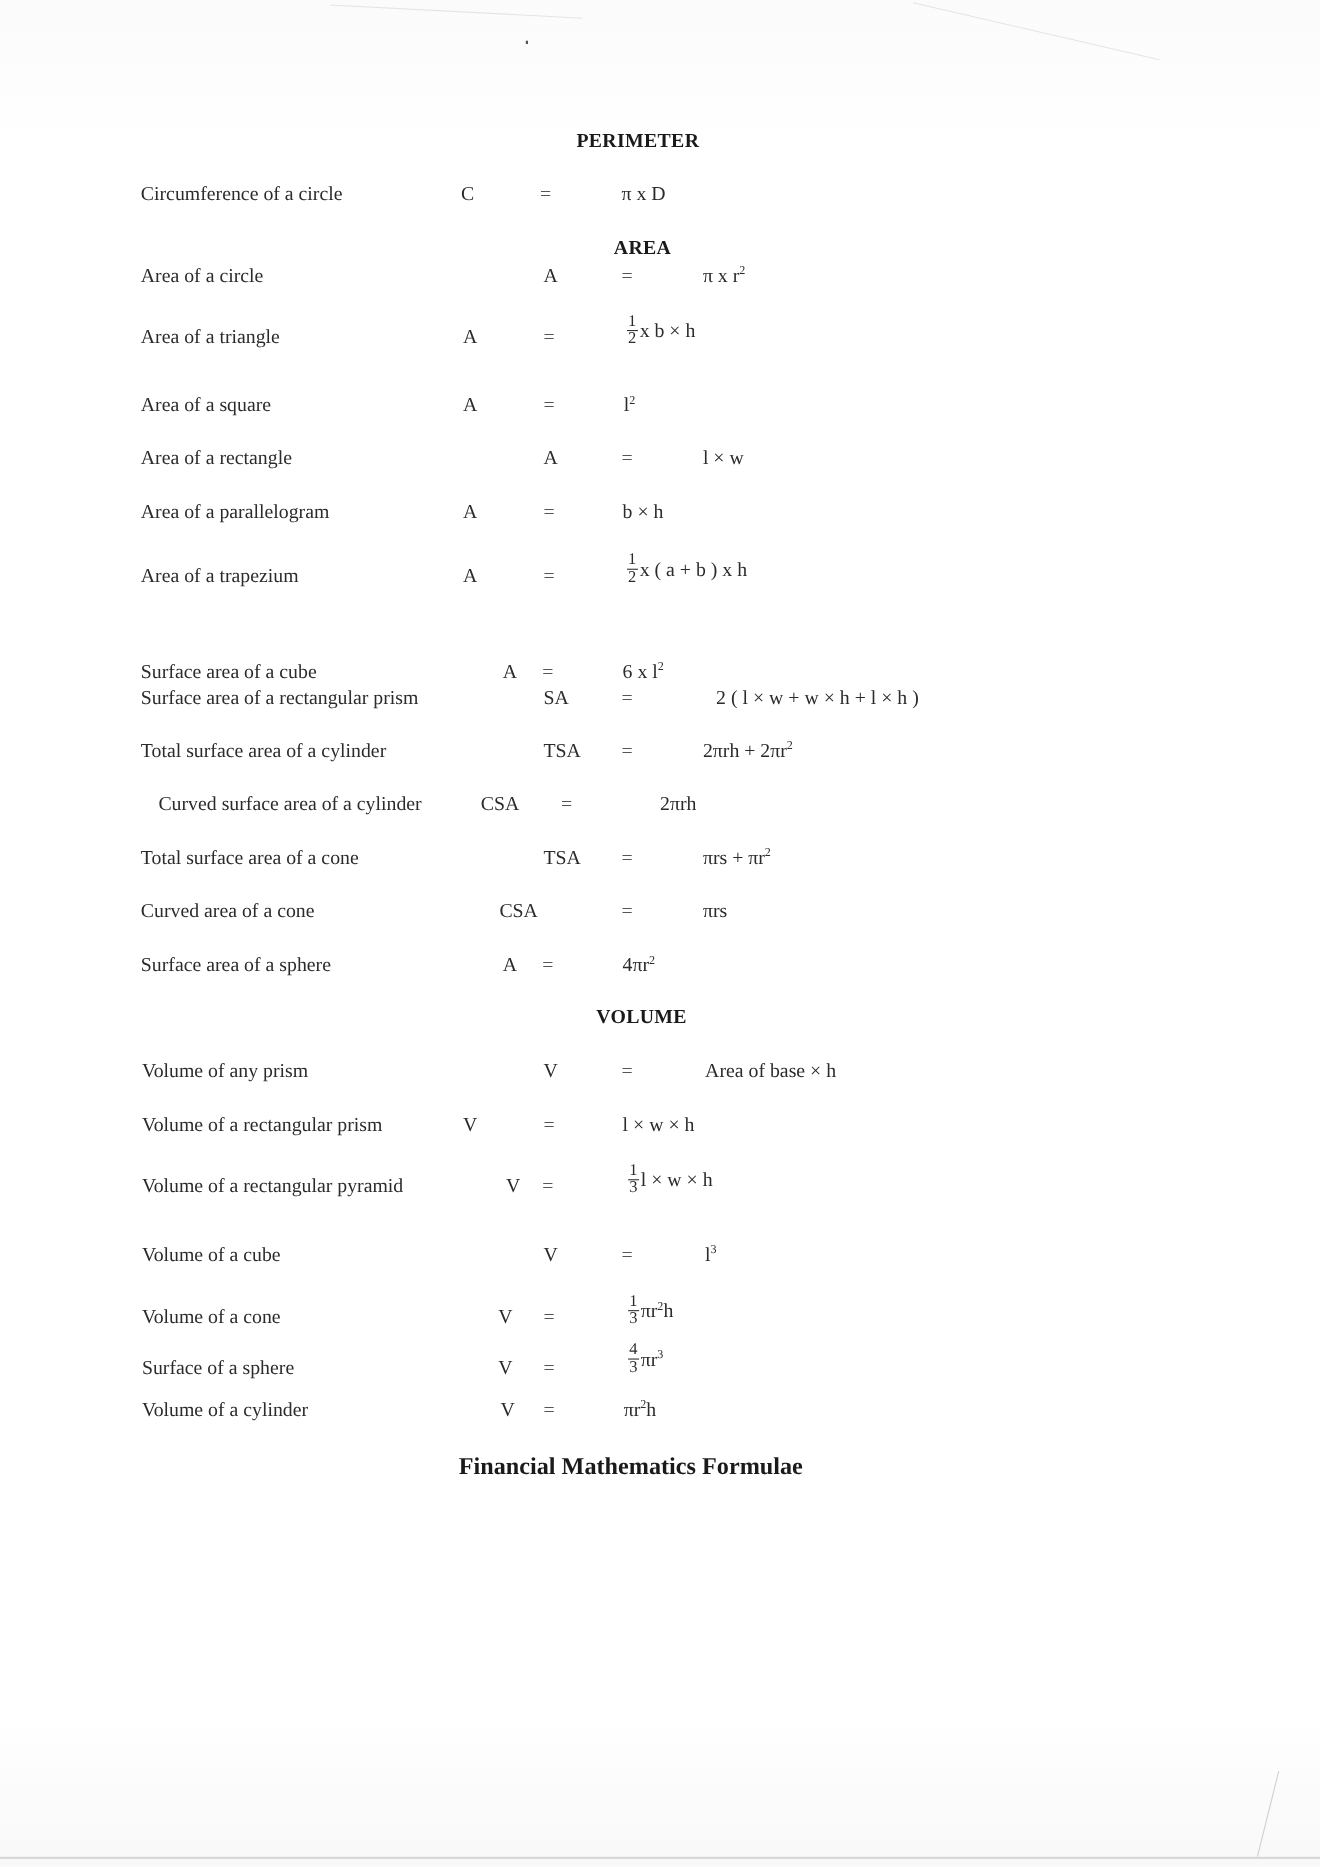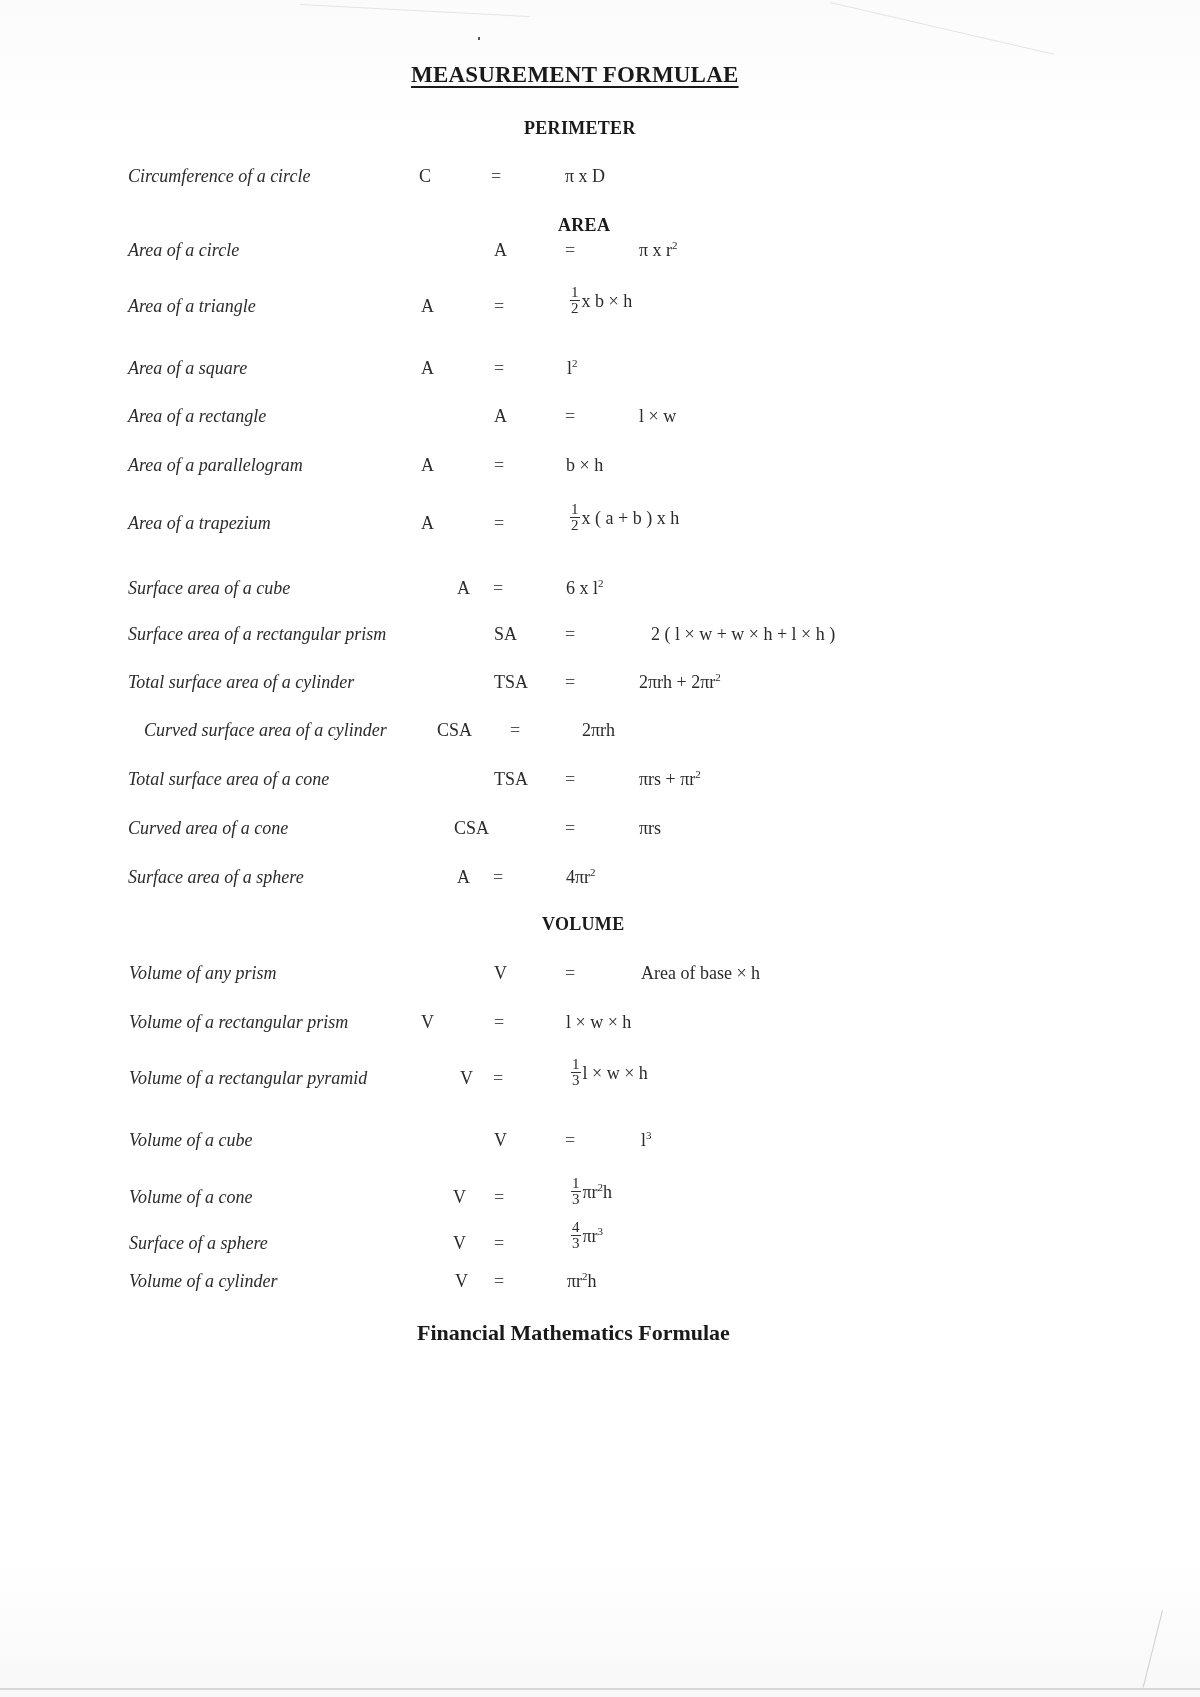--- a/index.html
+++ b/index.html
@@ -85,21 +85,21 @@
       left: 0;
       width: 1200px;
       height: 40px;
     }
     .cell {
       position: absolute;
       font-size: 18px;
       white-space: nowrap;
       color: #2b2b2b;
     }
-    .label { left: 128px; font-style: italic; }
+    .label { left: 128px; }
     .eq { color: #555; }
     .formula sup {
       font-size: 11px;
       vertical-align: 7px;
       line-height: 0;
     }
     .frac {
       display: inline-block;
       vertical-align: middle;
       text-align: center;
@@ -123,21 +123,20 @@
 <body>
 
 <div class="page">
 
   <div class="scan-fold" style="left:300px;top:4px;width:230px;transform:rotate(3deg);"></div>
   <div class="scan-fold" style="left:830px;top:2px;width:230px;transform:rotate(13deg);"></div>
   <div class="speck" style="left:478px;top:37px;"></div>
   <div class="bottom-edge"></div>
   <div class="right-edge"></div>
 
-  <div class="main-title">MEASUREMENT  FORMULAE</div>
 
   <div class="section-heading" style="left:524px;top:118px;">PERIMETER</div>
 
   <div class="row" style="top:166px;">
     <span class="cell label">Circumference of a circle</span>
     <span class="cell" style="left:419px;">C</span>
     <span class="cell eq" style="left:491px;">=</span>
     <span class="cell formula" style="left:565px;">π x D</span>
   </div>
 
@@ -178,21 +177,21 @@
     <span class="cell formula" style="left:566px;">b × h</span>
   </div>
 
   <div class="row" style="top:513px;">
     <span class="cell label">Area of a trapezium</span>
     <span class="cell" style="left:421px;">A</span>
     <span class="cell eq" style="left:494px;">=</span>
     <span class="cell formula" style="left:570px;top:-9px;"><span class="frac"><span class="num">1</span><span class="den">2</span></span><span>x ( a + b ) x h</span></span>
   </div>
 
-  <div class="row" style="top:578px;">
+  <div class="row" style="top:600px;">
     <span class="cell label">Surface area of a cube</span>
     <span class="cell" style="left:457px;">A</span>
     <span class="cell eq" style="left:493px;">=</span>
     <span class="cell formula" style="left:566px;text-align:right;"><span>6 x l</span><sup>2</sup></span>
   </div>
 
   <div class="row" style="top:624px;">
     <span class="cell label">Surface area of a rectangular prism</span>
     <span class="cell" style="left:494px;">SA</span>
     <span class="cell eq" style="left:565px;">=</span>
@@ -203,21 +202,21 @@
     <span class="cell label">Total surface area of a cylinder</span>
     <span class="cell" style="left:494px;">TSA</span>
     <span class="cell eq" style="left:565px;">=</span>
     <span class="cell formula" style="left:639px;"><span>2πrh + 2πr</span><sup>2</sup></span>
   </div>
 
   <div class="row" style="top:720px;margin-left:16px;">
     <span class="cell label">Curved surface area of a cylinder</span>
     <span class="cell" style="left:421px;">CSA</span>
     <span class="cell eq" style="left:494px;">=</span>
-    <span class="cell formula" style="left:566px;text-align:right;">2πrh</span>
+    <span class="cell formula" style="left:584px;text-align:right;">2πrh</span>
   </div>
 
   <div class="row" style="top:769px;">
     <span class="cell label">Total surface area of a cone</span>
     <span class="cell" style="left:494px;">TSA</span>
     <span class="cell eq" style="left:565px;">=</span>
     <span class="cell formula" style="left:639px;"><span>πrs + πr</span><sup>2</sup></span>
   </div>
 
   <div class="row" style="top:818px;">

